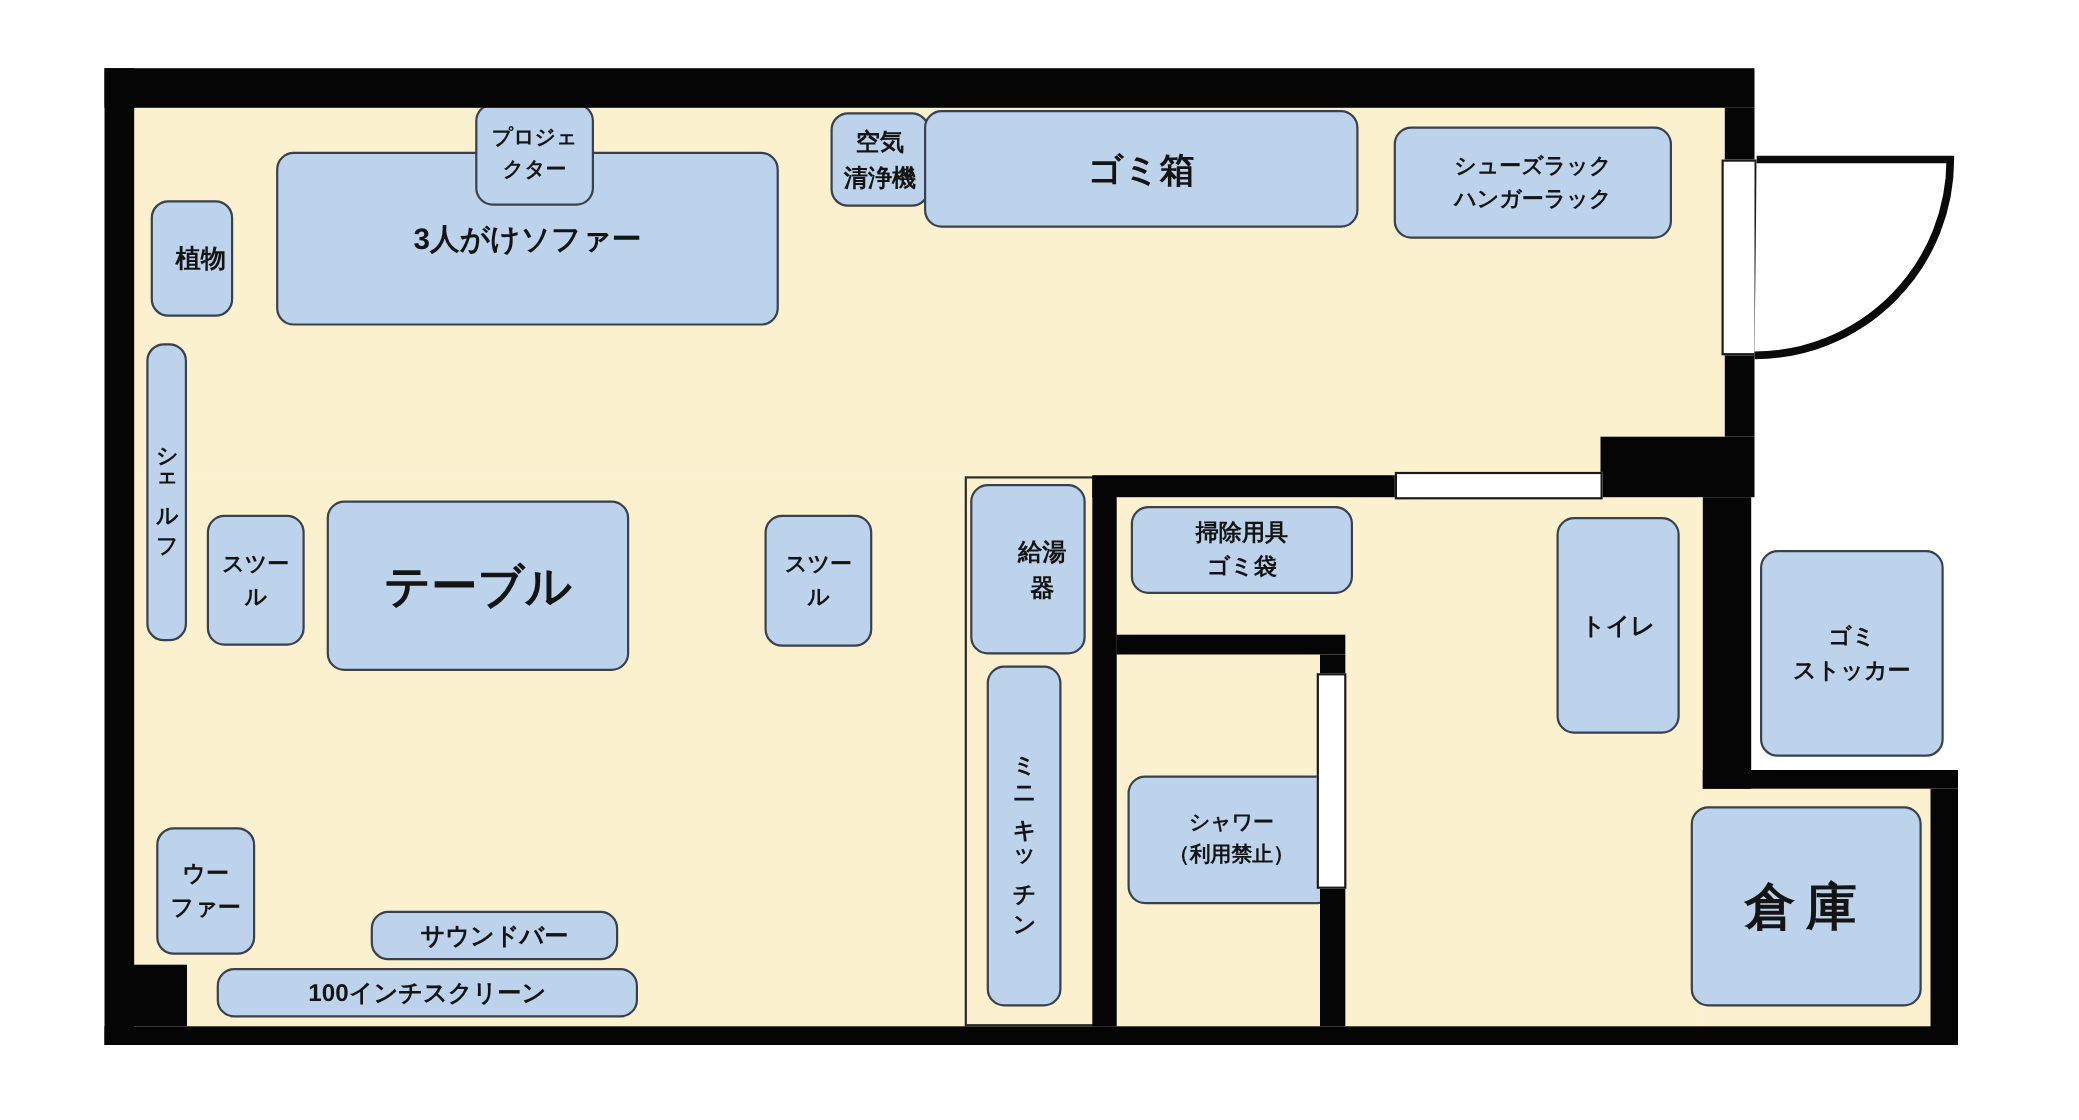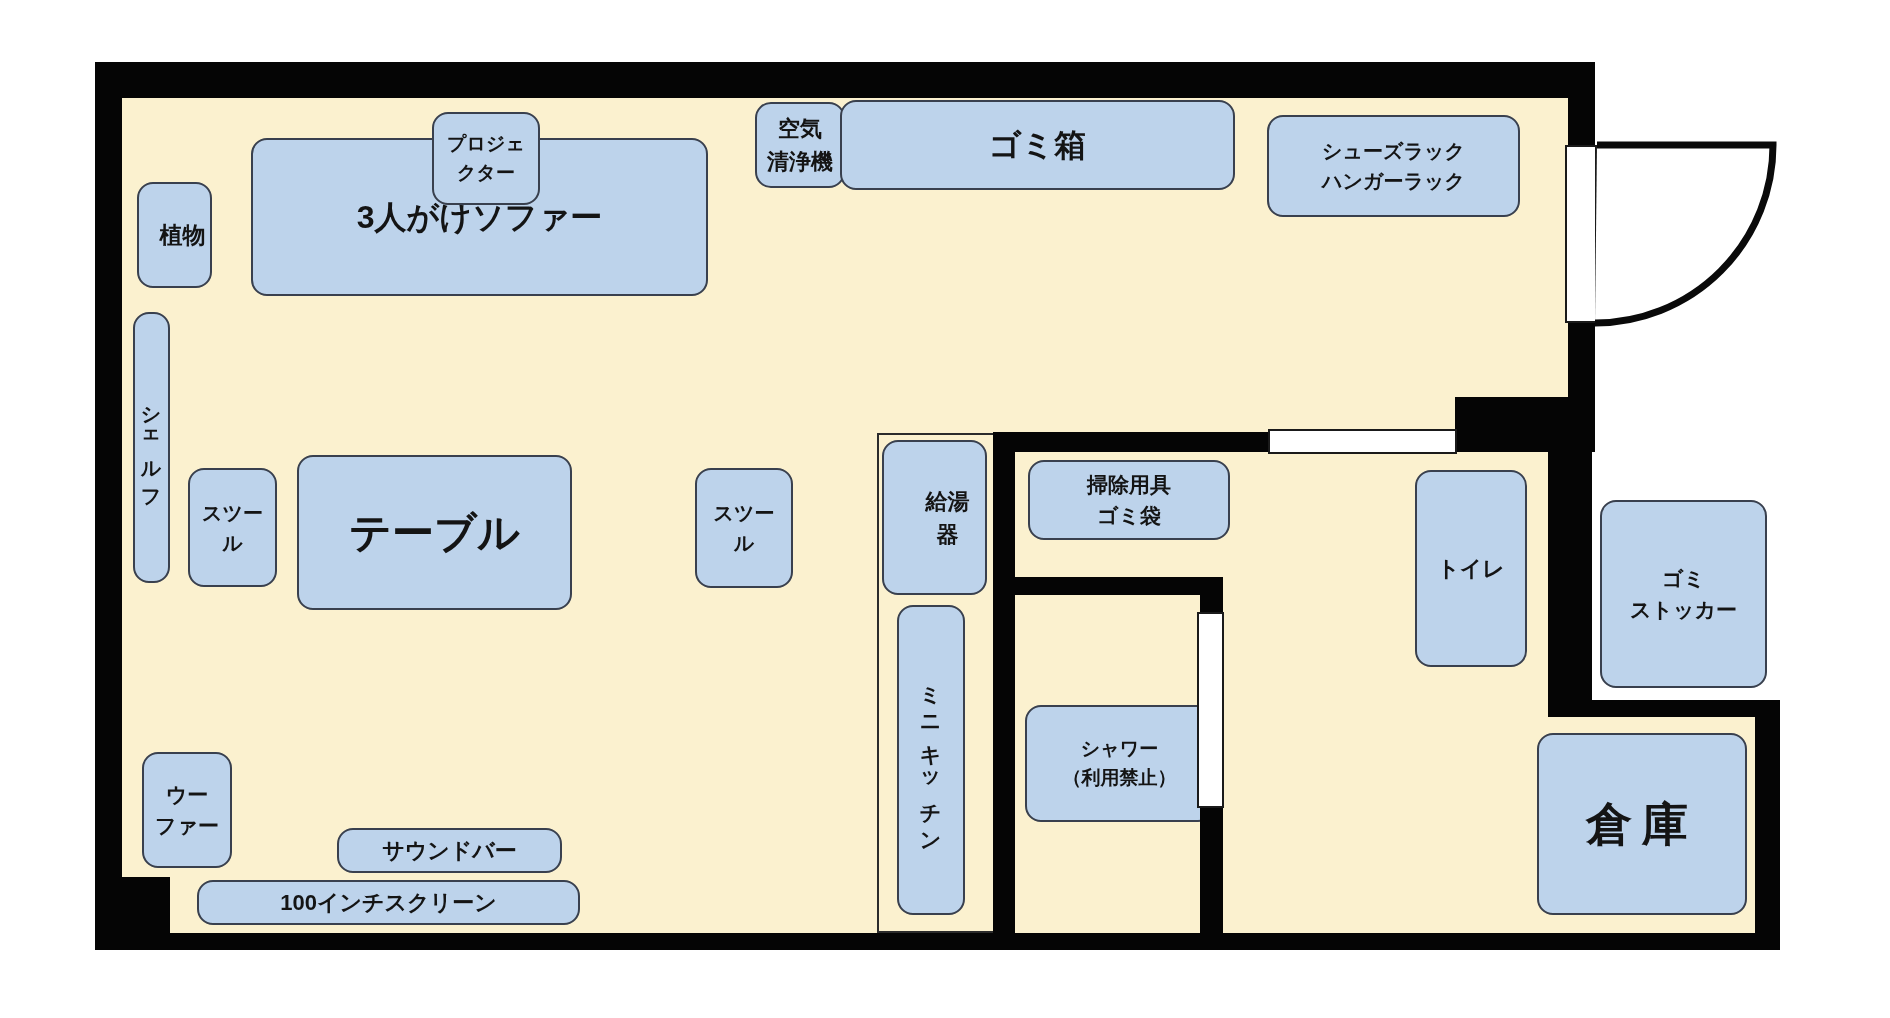--- a/index.html
+++ b/index.html
@@ -40,32 +40,32 @@
   #wall-warehouse-right{left:1755px;top:717px;width:25px;height:233px;}
   #wall-bottom{left:95px;top:933px;width:1685px;height:17px;}
   #wall-notch{left:113px;top:877px;width:57px;height:56px;}
 
   
   #gap-entry-door{left:1565px;top:145px;width:32px;height:178px;}
   #gap-sliding-door{left:1268px;top:429px;width:189px;height:25px;}
   #gap-shower-door{left:1197px;top:612px;width:27px;height:196px;}
 
   
-  #f-projector{left:432px;top:112px;width:108px;height:93px;font-size:19px;}
+  #f-projector{left:432px;top:94px;width:108px;height:93px;font-size:19px;}
   #f-plant{left:137px;top:182px;width:75px;height:106px;font-size:23px;padding-left:16px;}
-  #f-sofa{left:251px;top:138px;width:457px;height:158px;font-size:32px;}
+  #f-sofa{left:251px;top:138px;width:457px;height:158px;font-size:27px;}
   #f-shelf{left:133px;top:312px;width:37px;height:271px;font-size:20px;}
   #f-stool-left{left:188px;top:468px;width:89px;height:119px;font-size:20px;}
   #f-table{left:297px;top:455px;width:275px;height:155px;font-size:42px;}
   #f-stool-right{left:695px;top:468px;width:98px;height:120px;font-size:20px;}
   #f-woofer{left:142px;top:752px;width:90px;height:116px;font-size:21px;}
   #f-soundbar{left:337px;top:828px;width:225px;height:45px;font-size:22px;}
   #f-screen{left:197px;top:880px;width:383px;height:45px;font-size:22px;}
   #f-air-purifier{left:755px;top:102px;width:90px;height:86px;font-size:22px;}
-  #f-trash-box{left:840px;top:100px;width:395px;height:90px;font-size:32px;}
+  #f-trash-box{left:840px;top:100px;width:395px;height:107px;font-size:32px;}
   #f-shoes-rack{left:1267px;top:115px;width:253px;height:102px;font-size:20px;}
   #f-water-heater{left:882px;top:440px;width:105px;height:155px;font-size:22px;padding-left:26px;}
   #f-mini-kitchen{left:897px;top:605px;width:68px;height:310px;font-size:21px;}
   #f-cleaning-tools{left:1028px;top:460px;width:202px;height:80px;font-size:21px;}
   #f-shower{left:1025px;top:705px;width:189px;height:117px;font-size:19px;}
   #f-toilet{left:1415px;top:470px;width:112px;height:197px;font-size:22px;}
   #f-garbage-stocker{left:1600px;top:500px;width:167px;height:188px;font-size:21px;text-align:center;}
   #f-warehouse{left:1537px;top:733px;width:210px;height:182px;font-size:46px;letter-spacing:10px;}
 </style>
 </head>

